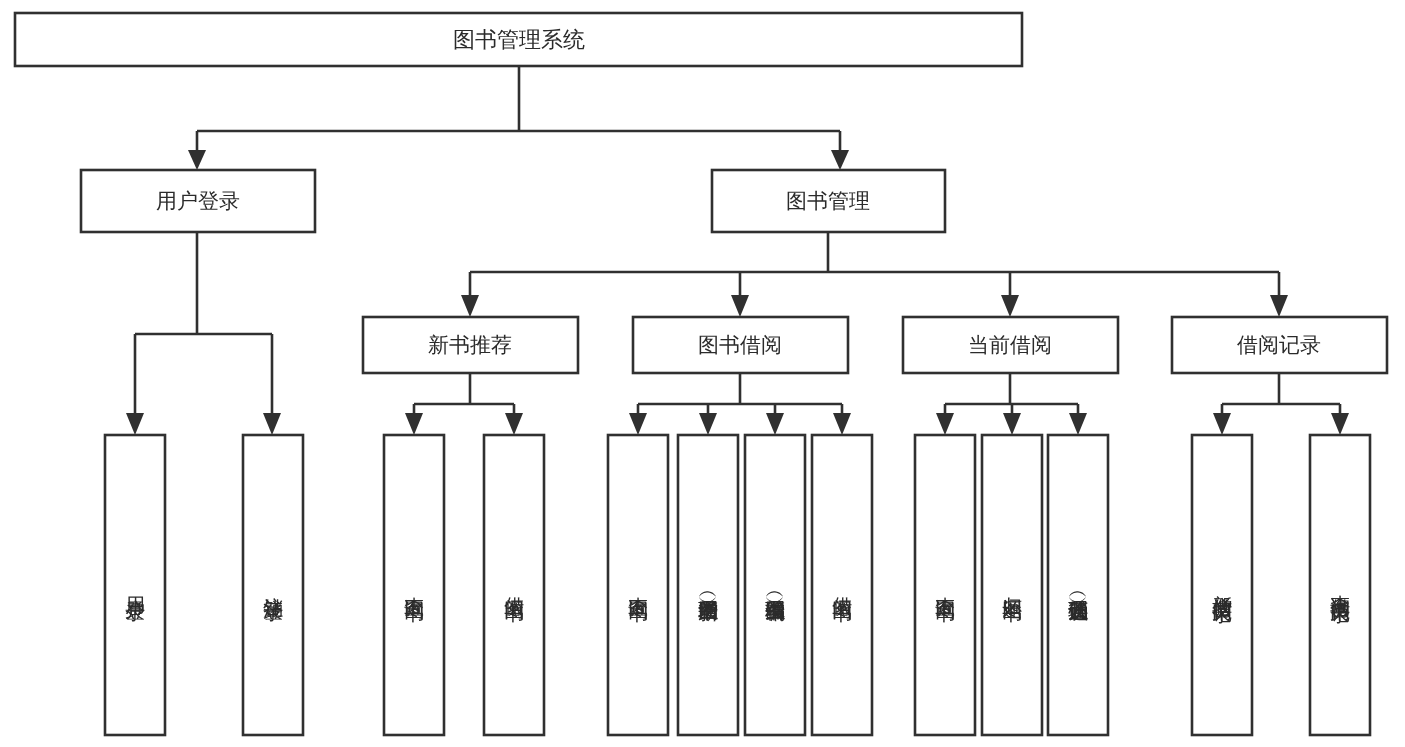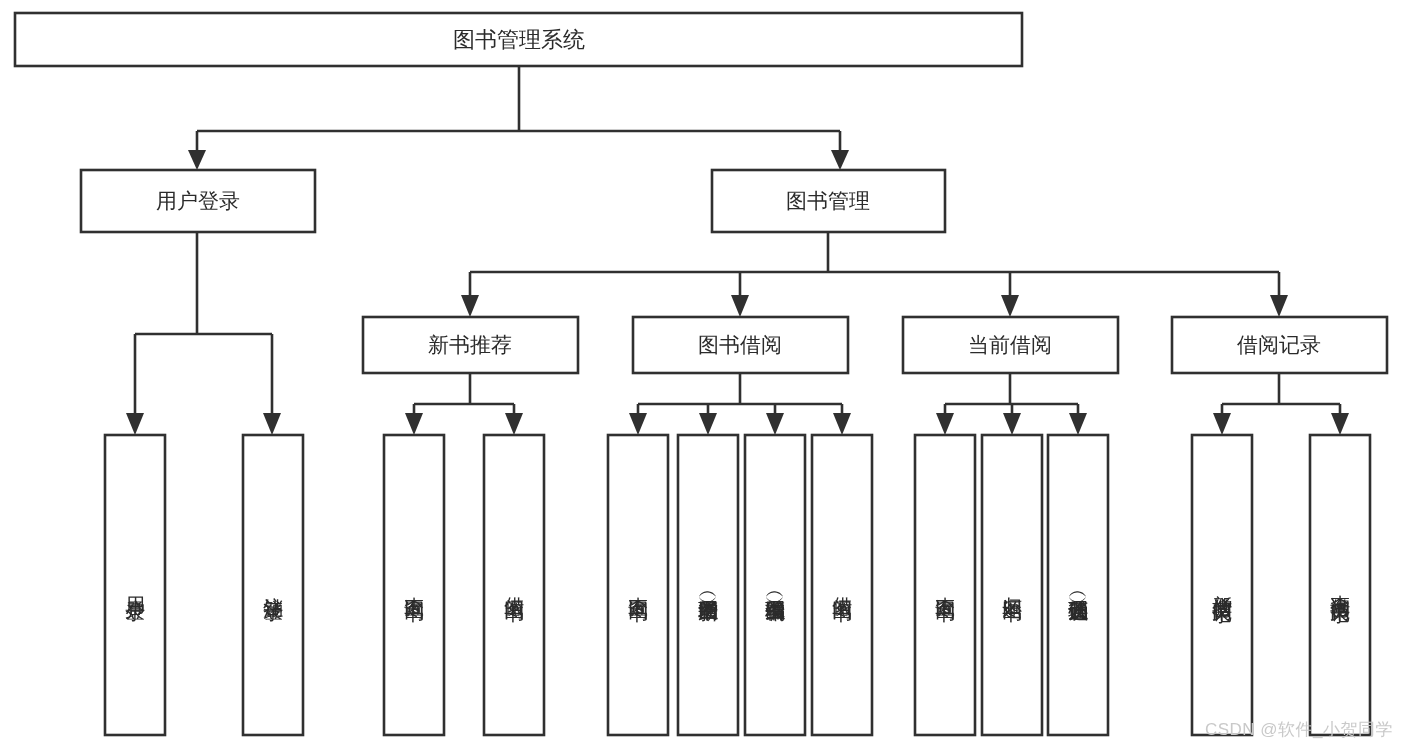--- a/index.html
+++ b/index.html
@@ -218,14 +218,13 @@
   <div class="leaf-label" style="left:608px; top:435px; width:60px; height:300px;">查询图书</div>
   <div class="leaf-label" style="left:678px; top:435px; width:60px; height:300px; letter-spacing:0px;">新增图书（管理员）</div>
   <div class="leaf-label" style="left:745px; top:435px; width:60px; height:300px; letter-spacing:0px;">编辑图书（管理员）</div>
   <div class="leaf-label" style="left:812px; top:435px; width:60px; height:300px;">借阅图书</div>
   <div class="leaf-label" style="left:915px; top:435px; width:60px; height:300px;">查询图书</div>
   <div class="leaf-label" style="left:982px; top:435px; width:60px; height:300px;">归还图书</div>
   <div class="leaf-label" style="left:1048px; top:435px; width:60px; height:300px; letter-spacing:0px;">确认归还（管理员）</div>
   <div class="leaf-label" style="left:1192px; top:435px; width:60px; height:300px;">新增借阅记录</div>
   <div class="leaf-label" style="left:1310px; top:435px; width:60px; height:300px;">查询借阅记录</div>
 
-  <div class="watermark">CSDN @软件_小贺同学</div>
 </div>
 
 </body></html>

